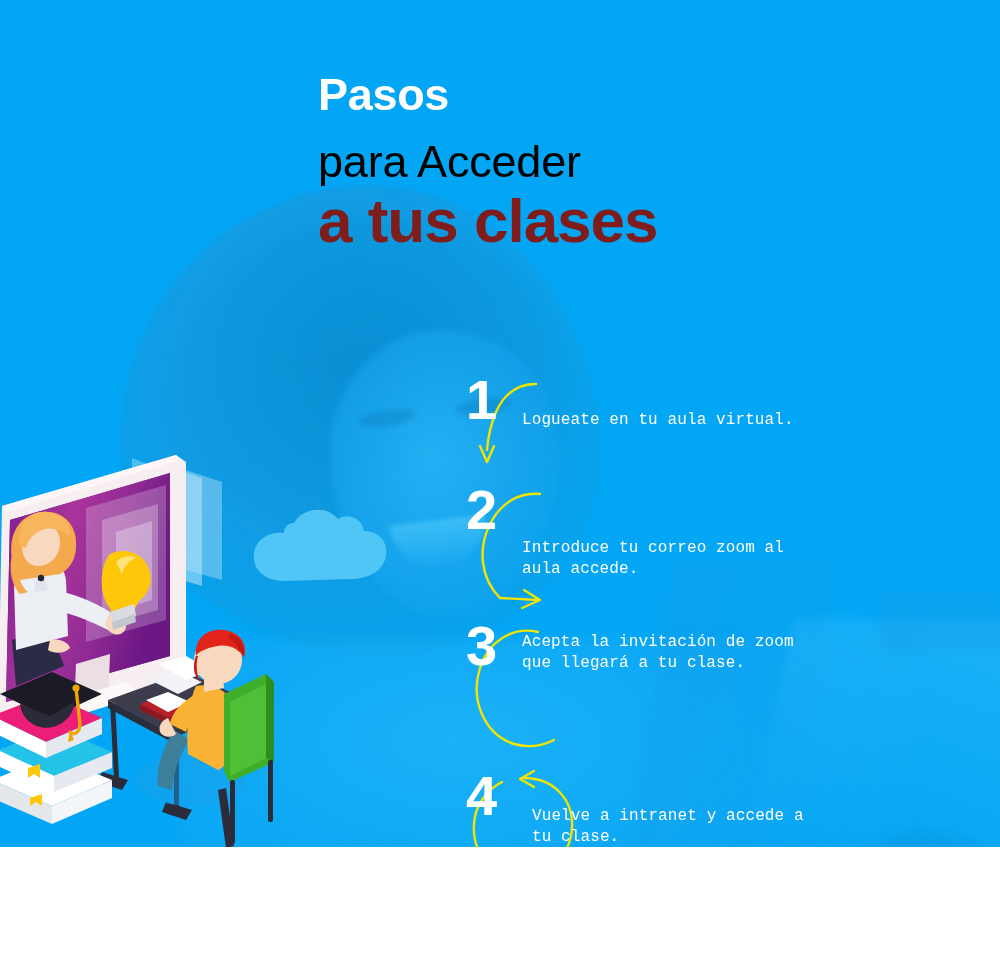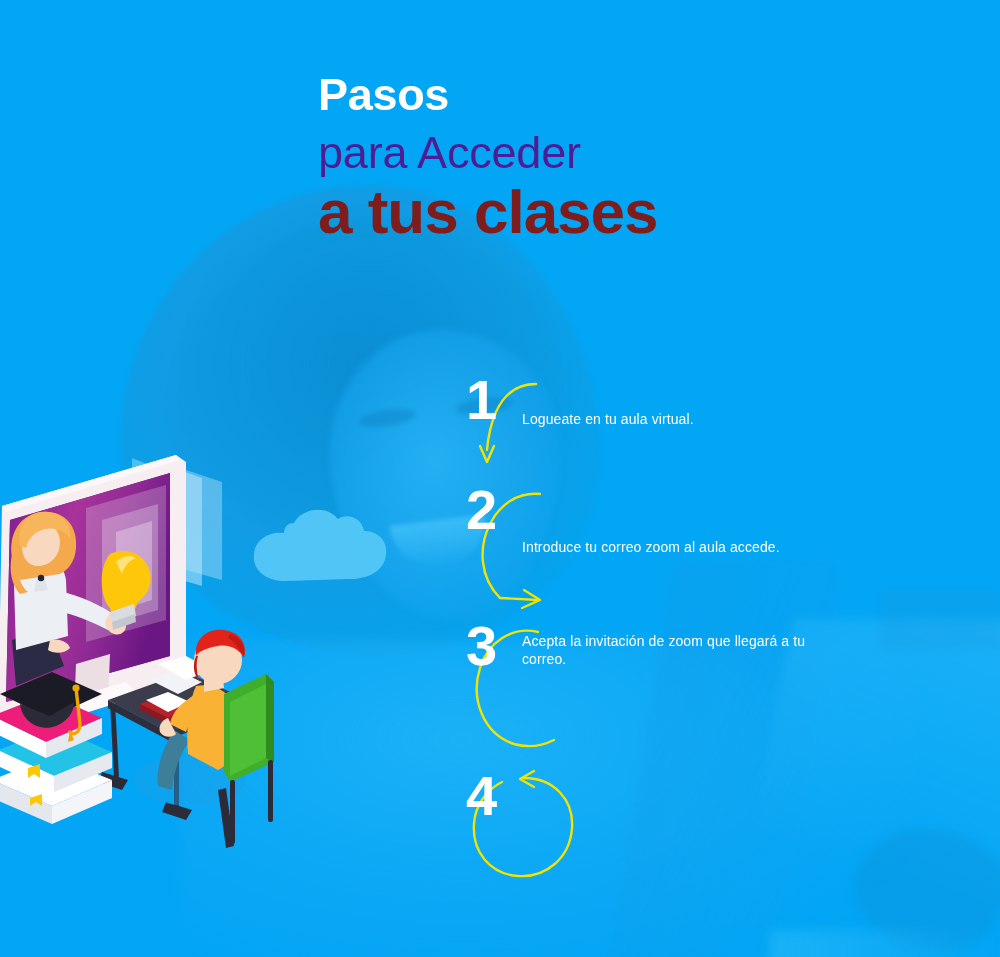--- a/index.html
+++ b/index.html
@@ -1,20 +1,20 @@
 <!DOCTYPE html>
 <html><head>
 <meta charset="utf-8">
 <style>
   html,body{margin:0;padding:0;background:#ffffff;}
   body{font-family:"Liberation Sans",sans-serif;}
 
   .poster{
     position:relative;
-    width:1000px;height:957px;
+    width:1000px;height:847px;
     overflow:hidden;
     background:#03a6f5;
   }
 
   
   .bg-base{position:absolute;inset:0;background:#03a6f5;}
 
   
   .bg-hair{
     position:absolute;left:120px;top:185px;width:480px;height:470px;
@@ -84,42 +84,43 @@
   .cloud{position:absolute;left:250px;top:505px;width:140px;height:90px;}
   .cloud svg{display:block;}
 
   
   .headline{position:absolute;left:318px;top:72px;line-height:1;}
   .hl-1{
     font-size:45px;font-weight:700;color:#ffffff;letter-spacing:-0.3px;
     display:block;
   }
   .hl-2{
-    font-size:45px;font-weight:400;color:#4c1d95;letter-spacing:-0.2px;
-    display:block;margin-top:13px;
+    font-size:45px;font-weight:400;color:#000000;letter-spacing:-0.2px;
+    display:block;margin-top:22px;
   }
   .hl-3{
     font-size:62px;font-weight:700;color:#7f1d1d;letter-spacing:-1px;
     display:block;margin-top:6px;
   }
 
   
   .steps{position:absolute;left:466px;top:372px;width:420px;}
   .step{position:relative;display:flex;align-items:flex-start;}
   .step-num{
     position:relative;z-index:3;
     width:56px;flex:0 0 56px;
     font-size:56px;font-weight:700;color:#ffffff;line-height:1;
     text-align:left;
   }
   .step-text{
     position:relative;z-index:3;
-    font-size:14px;font-weight:400;color:#ffffff;
+    font-size:16px;font-weight:400;color:#ffffff;
     line-height:1.32;letter-spacing:0.1px;
     max-width:300px;
+    font-family:Liberation Mono, monospace;
   }
   .step-arrow{position:absolute;left:-4px;top:0;z-index:1;pointer-events:none;}
 
   
   #step-1{height:110px;}
   #step-1 .step-text{padding-top:38px;}
   #step-2{height:136px;}
   #step-2 .step-text{padding-top:56px;}
   #step-3{height:150px;}
   #step-3 .step-text{padding-top:14px;}
@@ -182,30 +183,31 @@
       </svg>
       <div class="step-num">2</div>
       <div class="step-text">Introduce tu correo zoom al aula accede.</div>
     </div>
 
     <div class="step" id="step-3">
       <svg class="step-arrow" width="110" height="150" viewBox="0 0 110 150">
         <path d="M76 14 C50 8 26 24 18 50 C8 82 22 116 52 126 C66 130 80 128 92 122" fill="none" stroke="#f0e400" stroke-width="2.4" stroke-linecap="round"></path>
       </svg>
       <div class="step-num">3</div>
-      <div class="step-text">Acepta la invitación de zoom que llegará a tu correo.</div>
+      <div class="step-text">Acepta la invitación de zoom que llegará a tu clase.</div>
     </div>
 
     <div class="step" id="step-4">
       <svg class="step-arrow" width="120" height="140" viewBox="0 0 120 140">
         <path d="M62 10 C92 10 112 32 110 60 C108 90 84 110 56 108
                  C28 106 10 84 12 56 C13 38 24 22 40 14" fill="none" stroke="#f0e400" stroke-width="2.4" stroke-linecap="round"></path>
         <path d="M72 3 L58 11 L72 19" fill="none" stroke="#f0e400" stroke-width="2.4" stroke-linejoin="round" stroke-linecap="round"></path>
       </svg>
       <div class="step-num">4</div>
+      <div class="step-text">Vuelve a intranet y accede a tu clase.</div>
     </div>
 
   </div>
 
   <div class="illus">
     <svg width="300" height="507" viewBox="0 0 300 507">
 
       <g>
         <path d="M196 20 L232 32 L232 130 L196 120 Z" fill="#ffffff" opacity="0.30"></path>
         <path d="M178 16 L212 28 L212 136 L178 126 Z" fill="#b9e6fb" opacity="0.55"></path>

